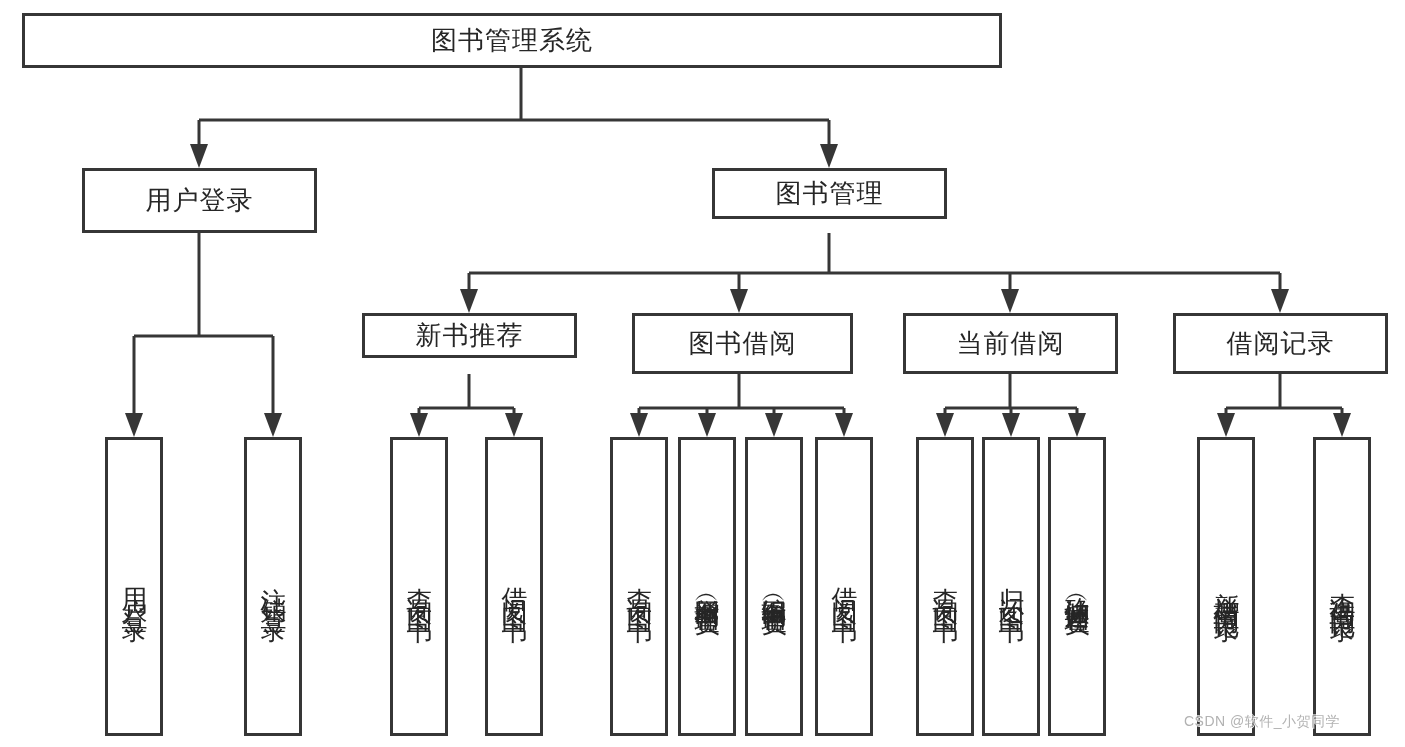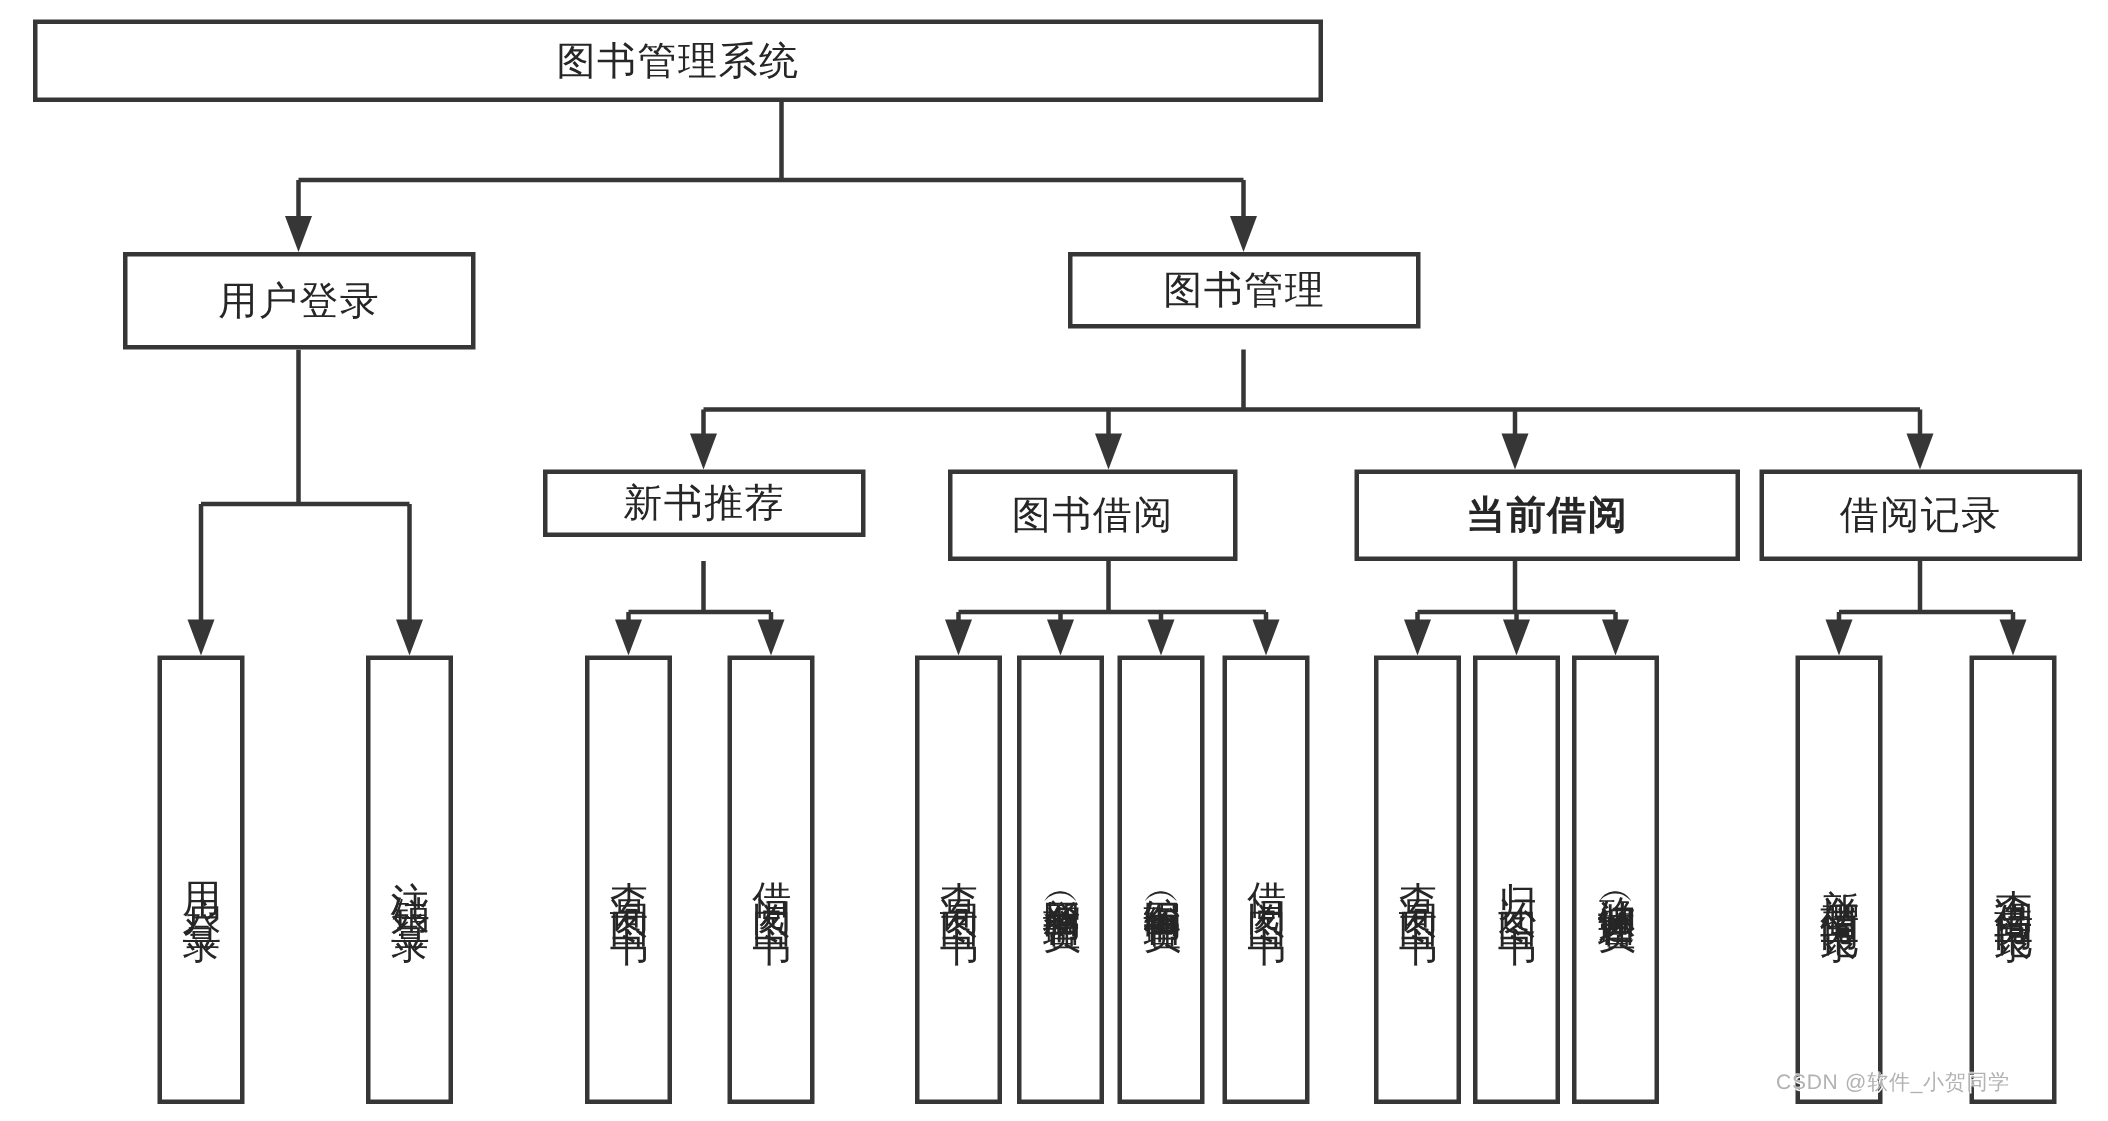--- a/index.html
+++ b/index.html
@@ -98,38 +98,38 @@
       <polygon points="765,413 783,413 774,437"></polygon>
       <polygon points="835,413 853,413 844,437"></polygon>
       <polygon points="936,413 954,413 945,437"></polygon>
       <polygon points="1002,413 1020,413 1011,437"></polygon>
       <polygon points="1068,413 1086,413 1077,437"></polygon>
       <polygon points="1217,413 1235,413 1226,437"></polygon>
       <polygon points="1333,413 1351,413 1342,437"></polygon>
     </g>
   </svg>
 
-  <div class="node" style="left:22px; top:13px; width:860px; height:55px;">
+  <div class="node" style="left:22px; top:13px; width:980px; height:55px;">
     <span class="h-label">图书管理系统</span>
   </div>
 
   <div class="node" style="left:82px; top:168px; width:235px; height:65px;">
     <span class="h-label">用户登录</span>
   </div>
   <div class="node" style="left:712px; top:168px; width:235px; height:51px;text-align:center;">
     <span class="h-label">图书管理</span>
   </div>
 
   <div class="node" style="left:362px; top:313px; width:215px; height:45px;">
     <span class="h-label">新书推荐</span>
   </div>
-  <div class="node" style="left:632px; top:313px; width:193px; height:61px;">
+  <div class="node" style="left:632px; top:313px; width:221px; height:61px;">
     <span class="h-label">图书借阅</span>
   </div>
-  <div class="node" style="left:903px; top:313px; width:257px; height:61px;font-weight:bold;">
+  <div class="node" style="left:903px; top:313px; width:215px; height:61px;">
     <span class="h-label">当前借阅</span>
   </div>
   <div class="node" style="left:1173px; top:313px; width:215px; height:61px;">
     <span class="h-label">借阅记录</span>
   </div>
 
   <div class="node leaf" style="left:105px; top:437px; width:58px; height:299px;">
     <span class="v-label">用户登录</span>
   </div>
   <div class="node leaf" style="left:244px; top:437px; width:58px; height:299px;">

